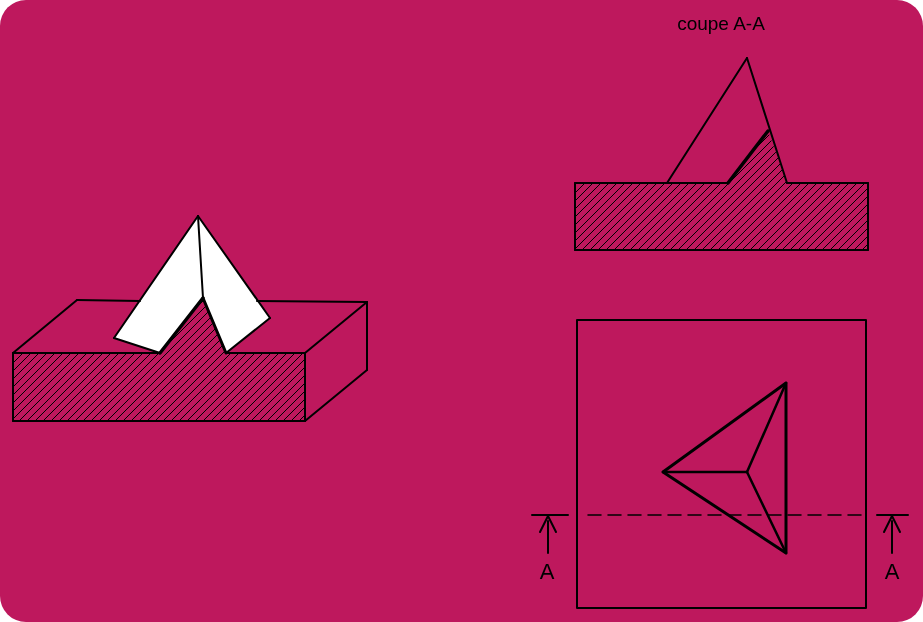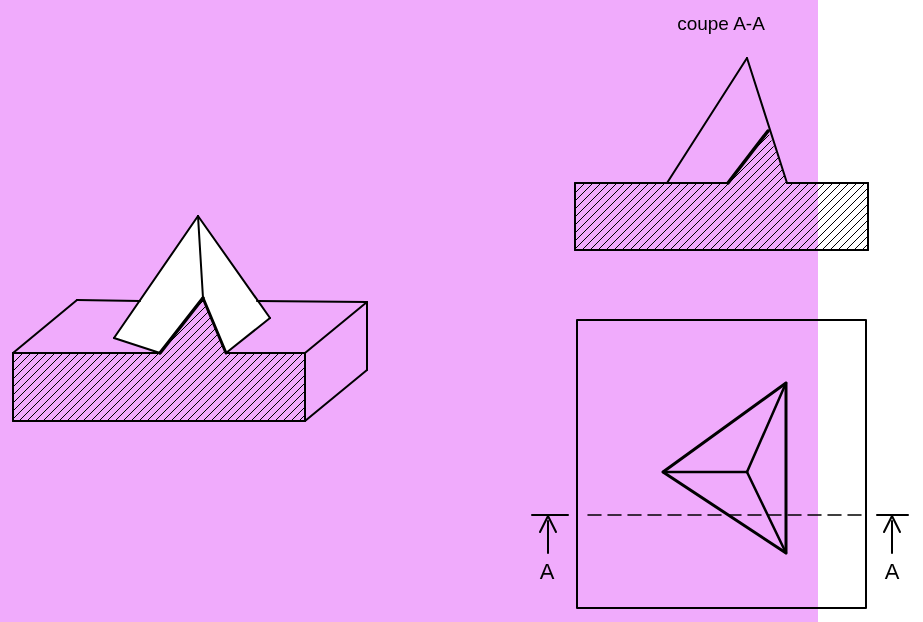--- a/index.html
+++ b/index.html
@@ -2,24 +2,25 @@
 <html><head>
 <meta charset="utf-8">
 <style>
   html, body {
     margin: 0;
     padding: 0;
     background: #ffffff;
   }
   .canvas {
     position: relative;
-    width: 818px;
+    width: 923px;
     height: 622px;
-    background: #f0abfc;
+    background: #be185d;
     font-family: "Liberation Sans", sans-serif;
+    border-radius: 26px;
   }
   svg { display: block; }
   .lbl {
     font-family: "Liberation Sans", sans-serif;
     fill: #000000;
   }
   .title-lbl  { font-size: 19px; }
   .arrow-lbl  { font-size: 22px; }
 </style>
 </head>

